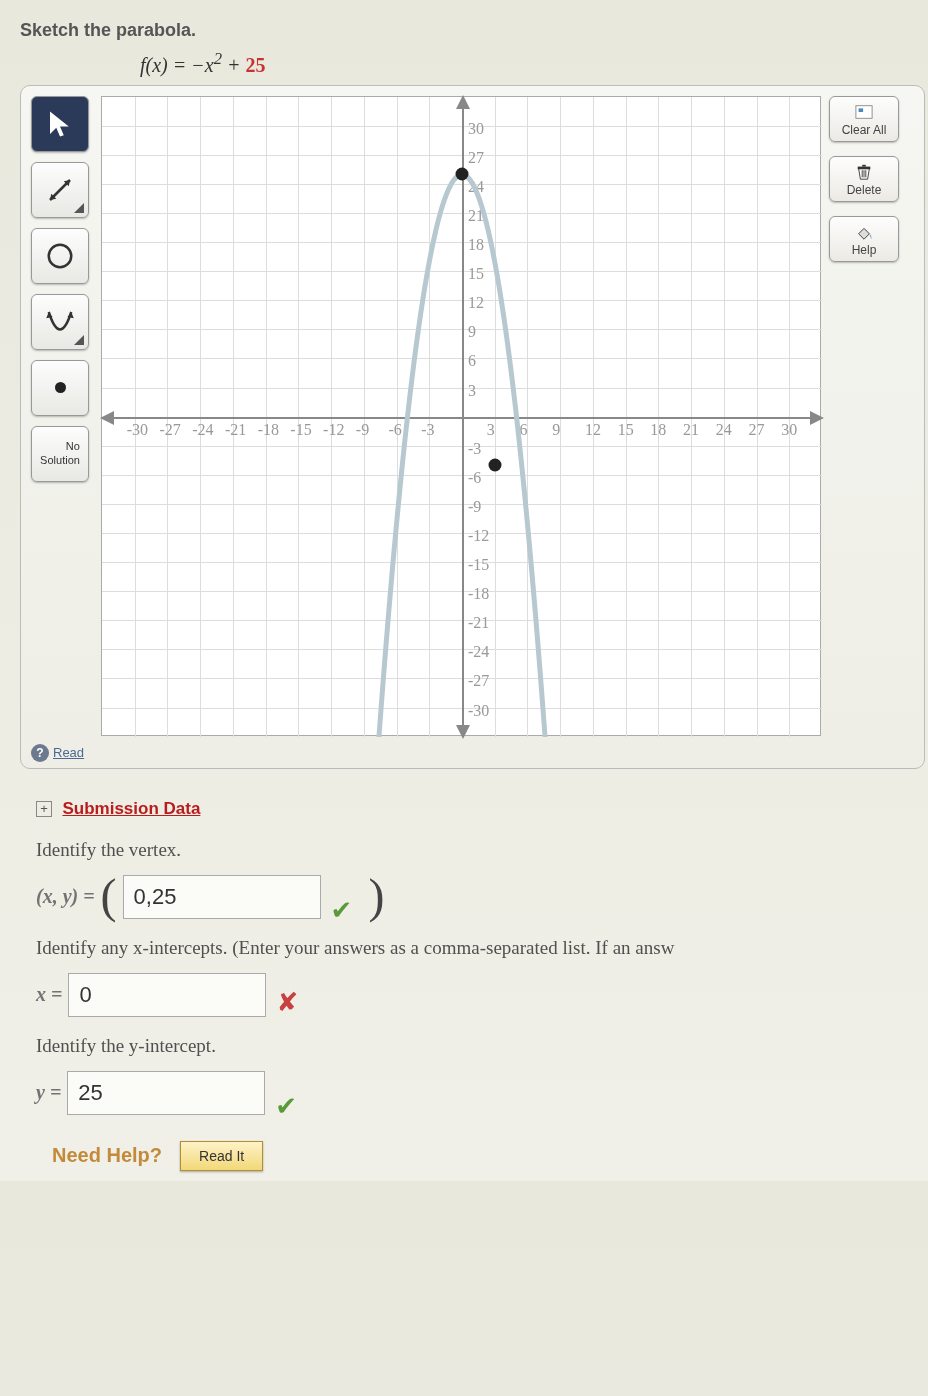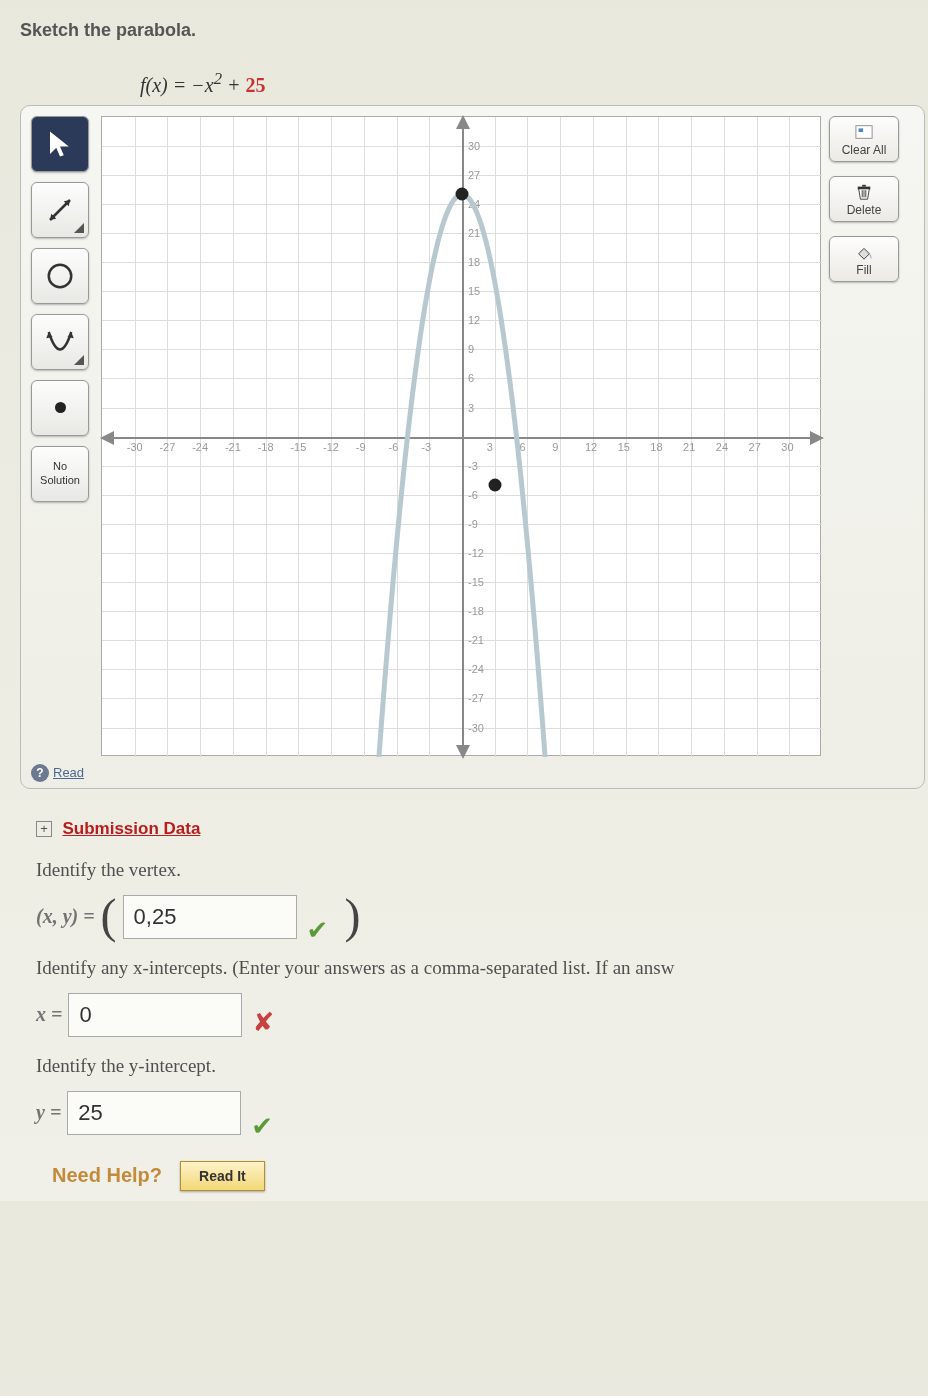--- a/index.html
+++ b/index.html
@@ -3,21 +3,21 @@
 <meta charset="utf-8">
 <style>
   * { box-sizing: border-box; margin: 0; padding: 0; }
   body {
     font-family: Verdana, Arial, sans-serif;
     background: linear-gradient(to bottom, #e8e8dd, #f0f0e8);
     padding: 10px;
     color: #333;
     width: 928px;
   }
-  .instruction { font-size: 18px; color: #555; margin: 10px 0 28px 10px; font-weight: bold; }
+  .instruction { font-size: 18px; color: #555; margin: 10px 0 8px 10px; font-weight: bold; }
   .formula {
     font-size: 20px; font-style: italic; margin: 0 0 8px 130px;
     font-family: Georgia, serif; color: #333;
   }
   .formula .red { color: #c83232; font-style: normal; font-weight: bold;}
   .graph-panel {
     background: linear-gradient(to bottom, #f6f6f2, #eeeee6);
     border: 1px solid #bbb; border-radius: 10px;
     padding: 10px 12px 6px 10px; margin: 0 0 30px 10px;
     width: 905px;
@@ -25,21 +25,21 @@
   .graph-row { display: flex; gap: 8px; align-items: flex-start; }
   .toolbar-left { display: flex; flex-direction: column; gap: 10px; width: 62px; }
   .tool-btn {
     width: 58px; height: 56px; background: linear-gradient(#fdfdfd,#e8e8e4);
     border: 1px solid #999; border-radius: 6px;
     display: flex; align-items: center; justify-content: center;
     font-size: 22px; color: #333; cursor: pointer;
     box-shadow: 0 1px 2px rgba(0,0,0,0.25);
   }
   .tool-btn.active { background: #2a3a58; color: #fff; }
-  .tool-btn.text { font-size: 11px; text-align: center; line-height: 1.2; font-family: Arial; }
+  .tool-btn.text { font-size: 11px; text-align: right; line-height: 1.2; font-family: Arial; }
   .tool-btn svg { width: 30px; height: 30px; }
   .corner-tri { position: relative; }
   .corner-tri::after {
     content:""; position:absolute; right:4px; bottom:4px;
     border: 5px solid transparent; border-right-color:#555; border-bottom-color:#555;
   }
   .graph-area {
     position: relative; width: 720px; height: 640px;
     background: #fff; border: 1px solid #aaa;
   }
@@ -54,50 +54,50 @@
   .help-row { margin-top: 8px; display:flex; align-items:center; gap:4px; }
   .help-row .hicon {
     width:18px; height:18px; border-radius:50%; background:#6b7a8f;
     color:#fff; display:inline-flex; align-items:center; justify-content:center;
     font-size:12px; font-weight:bold;
   }
   .help-row a { color:#4a6a92; text-decoration:underline; font-size:13px; }
   .brand { text-align: right; color:#555; font-size: 17px; margin-top: 6px; }
   .brand b.web { color:#333; font-weight:bold;}
   .brand b.assign { color:#d08030; font-weight:bold;}
-  .axis-label { position:absolute; font-size:11px; color:#999; font-family: Liberation Sans, sans-serif; }
+  .axis-label { position:absolute; font-size:16px; color:#999; font-family: Liberation Serif, serif; }
   .grid-line { position:absolute; background:#ddd; }
   .axis-line { position:absolute; background:#888; }
   .arrow { position:absolute; width:0; height:0; }
   .data-pt { position:absolute; width:13px; height:13px; background:#222; border-radius:50%; transform:translate(-50%,-50%); }
   .parab { position:absolute; left:0; top:0; }
 
   .subm-link { margin: 30px 0 20px 26px; }
   .subm-link .plus {
     display:inline-block; width:16px; height:16px; border:1px solid #888;
     text-align:center; line-height:14px; font-size:13px; color:#555; margin-right:6px;
     vertical-align: middle;
   }
   .subm-link a { color:#b91c1c; text-decoration:underline; font-size:17px; font-weight: bold;}
   .q-text { font-size: 19px; color:#505050; margin: 18px 0 14px 26px; font-family: Verdana; }
   .ans-row { margin: 4px 0 18px 26px; font-size: 20px; display:flex; align-items:center; gap:6px; }
   .ans-row .lhs { font-style: italic; font-family: Georgia, serif; color:#737373;font-weight:bold; }
   .big-paren { font-size: 48px; font-family: Georgia, serif; color:#444; line-height:0.8; }
   .ans-input {
     border: 1px solid #aaa; background:#fbfbf8; padding: 6px 10px;
-    font-size: 22px; width: 174px; height: 44px; color:#333;
+    font-size: 22px; width: 198px; height: 44px; color:#333;
   }
   .mark { font-size: 26px; margin-left: 4px; position:relative; top:14px;}
   .mark.ok { color:#5a9a3a; }
   .mark.bad { color:#c84040; top: 8px;}
   .need-help { margin: 26px 0 0 42px; display:flex; align-items:center; gap:18px; }
   .need-help .nh-label { color:#c28a3a; font-size: 20px; font-weight:bold; }
   .read-it {
     background: linear-gradient(#fff2c8,#f2d878);
-    border:1px solid #b29030; padding: 6px 18px; font-size:14px; font-weight:bold;
+    border:1px solid #b29030; padding: 6px 18px; font-size:14px; font-weight:normal;
     color:#333; cursor:pointer; box-shadow: 0 1px 2px rgba(0,0,0,0.3);
   }
 </style>
 </head>
 <body>
 
 <div class="instruction">Sketch the parabola.</div>
 
 <div class="formula">
   <span>f(x) = −x</span><sup>2</sup><span> + </span><span class="red">25</span>
@@ -251,21 +251,21 @@
             <line x1="12" y1="8" x2="12" y2="16" stroke="#333"></line>
             <line x1="14" y1="8" x2="14" y2="16" stroke="#333"></line>
           </svg>
         <span>Delete</span>
       </div>
       <div class="right-btn">
         <svg class="ico" viewBox="0 0 24 20">
             <path d="M6 12 L12 6 L18 12 L12 18 Z" fill="#ddd" stroke="#333"></path>
             <path d="M18 12 Q21 14 20 18" fill="#6aa0d0"></path>
           </svg>
-        <span>Fill</span>
+        <span>Help</span>
       </div>
     </div>
   </div>
 
   <div class="help-row">
     <span class="hicon">?</span>
     <a href="#">Read</a>
   </div>
 </div>
 

